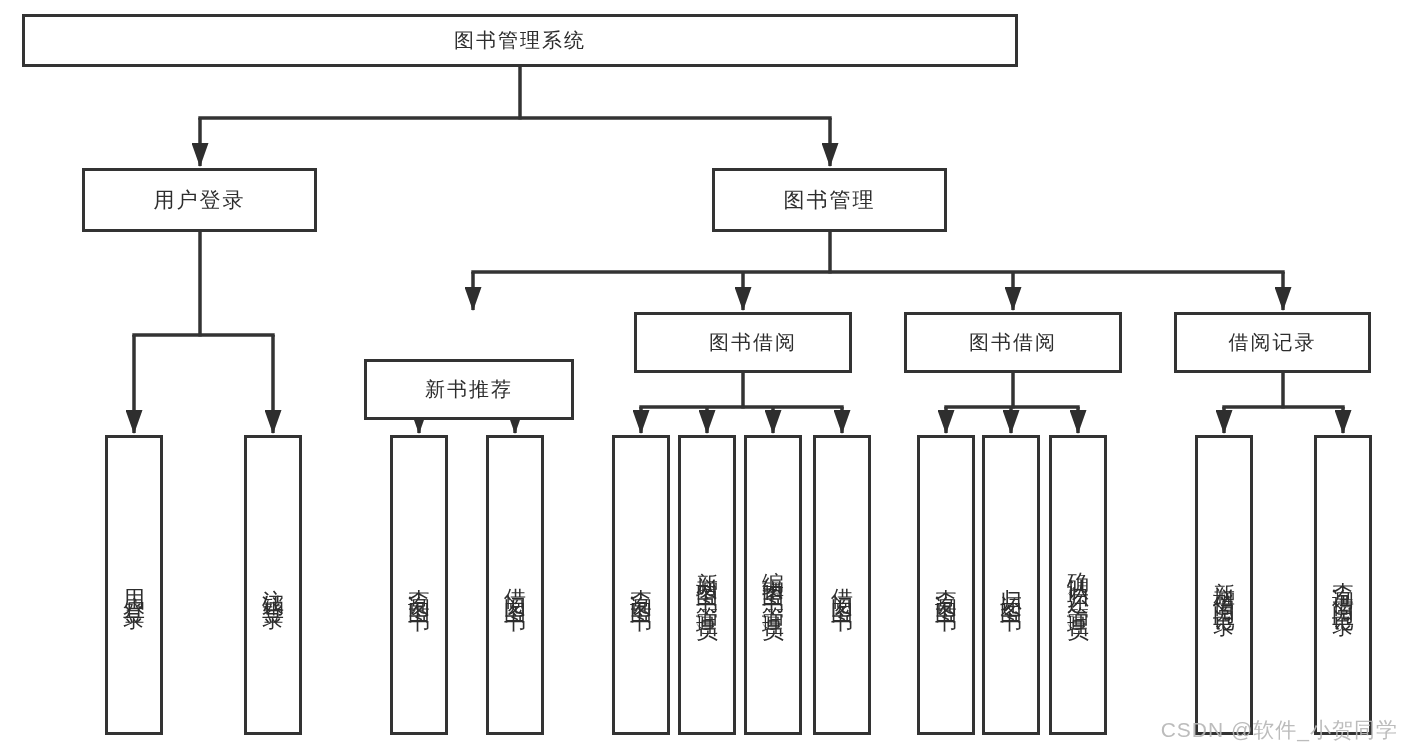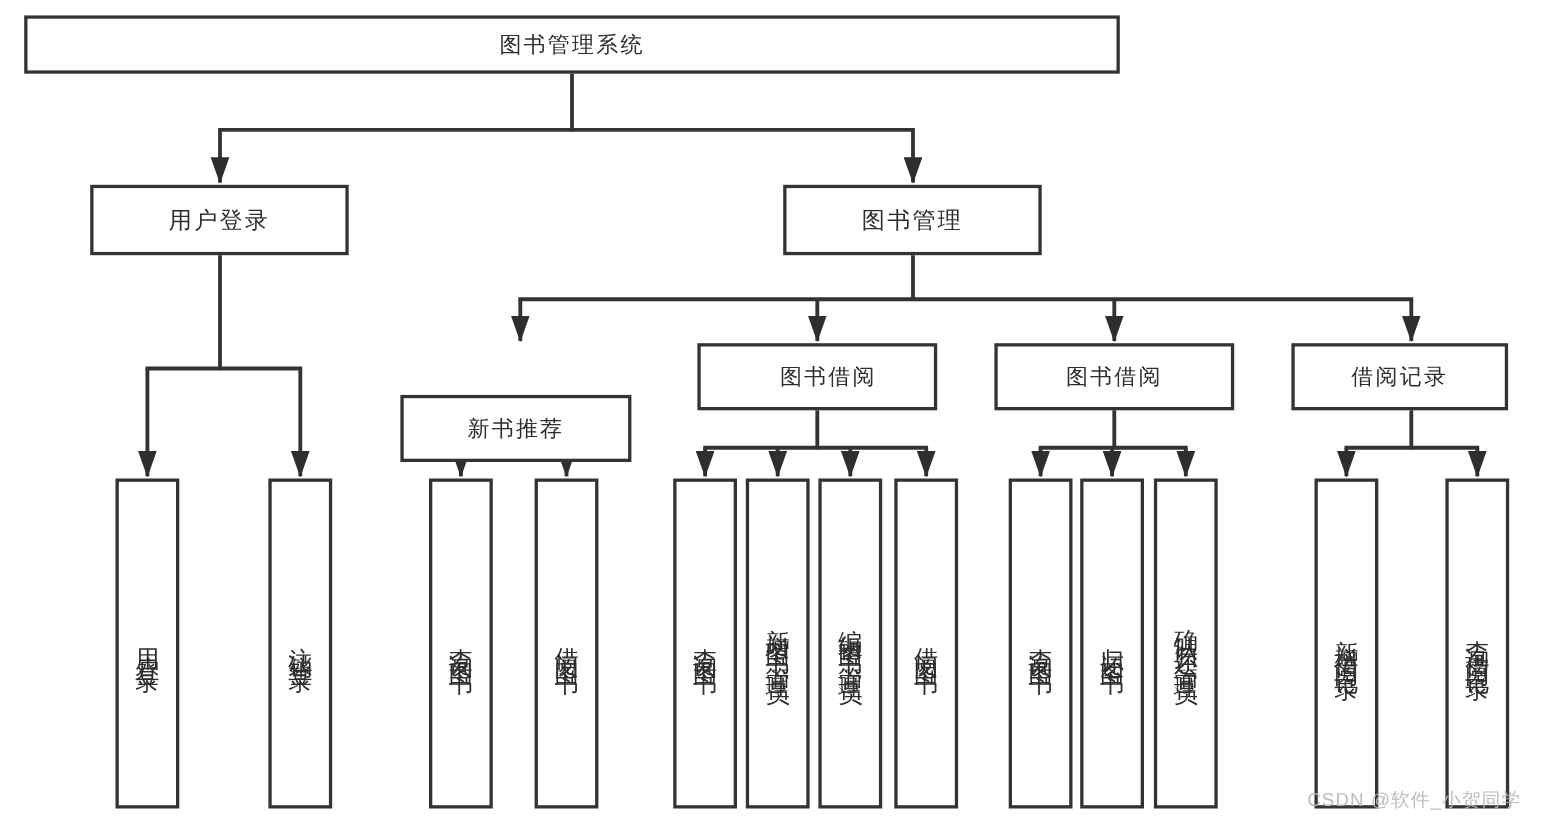--- a/index.html
+++ b/index.html
@@ -29,22 +29,22 @@
   .lvl3 .hl { font-size: 20px; }
   .leaf .vl {
     writing-mode: vertical-rl;
     font-size: 22px;
     letter-spacing: 7px;
     line-height: 1;
     white-space: nowrap;
   }
   .watermark {
     position: absolute;
-    top: 716px; right: 22px;
-    font-size: 17px;
+    top: 716px; right: 7px;
+    font-size: 21px;
     letter-spacing: 1px;
     color: rgba(182,182,182,0.92);
     z-index: 2;
     white-space: nowrap;
   }
 </style>
 </head>
 <body>
 
 <div id="stage">

